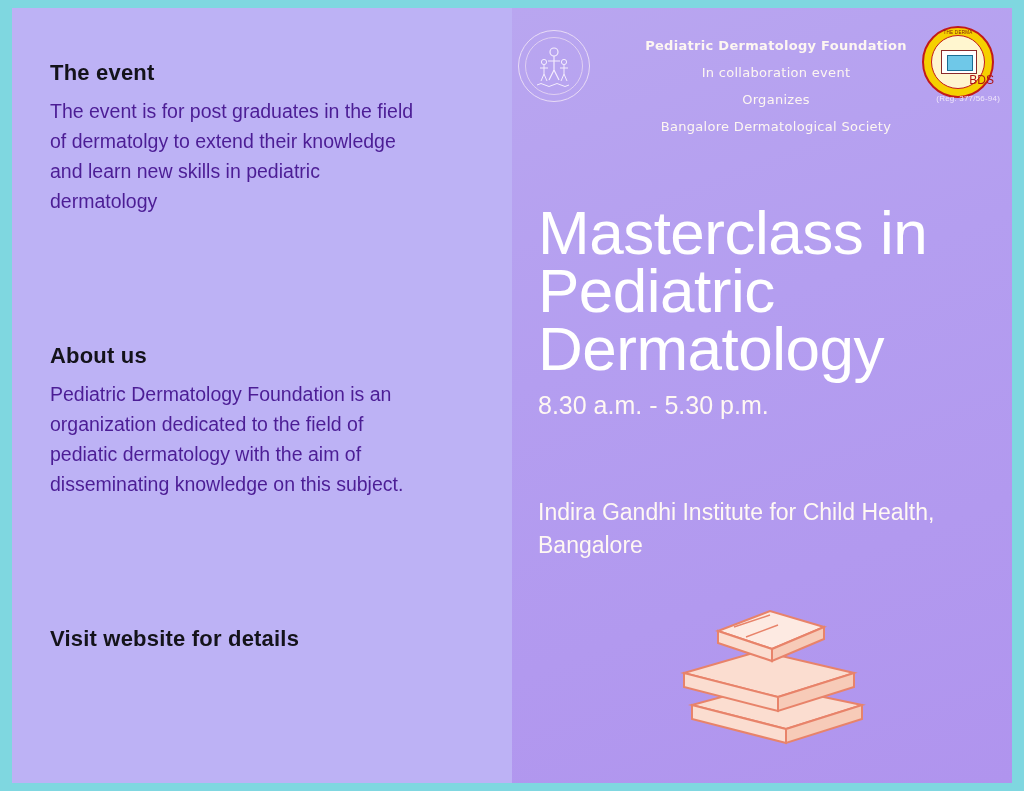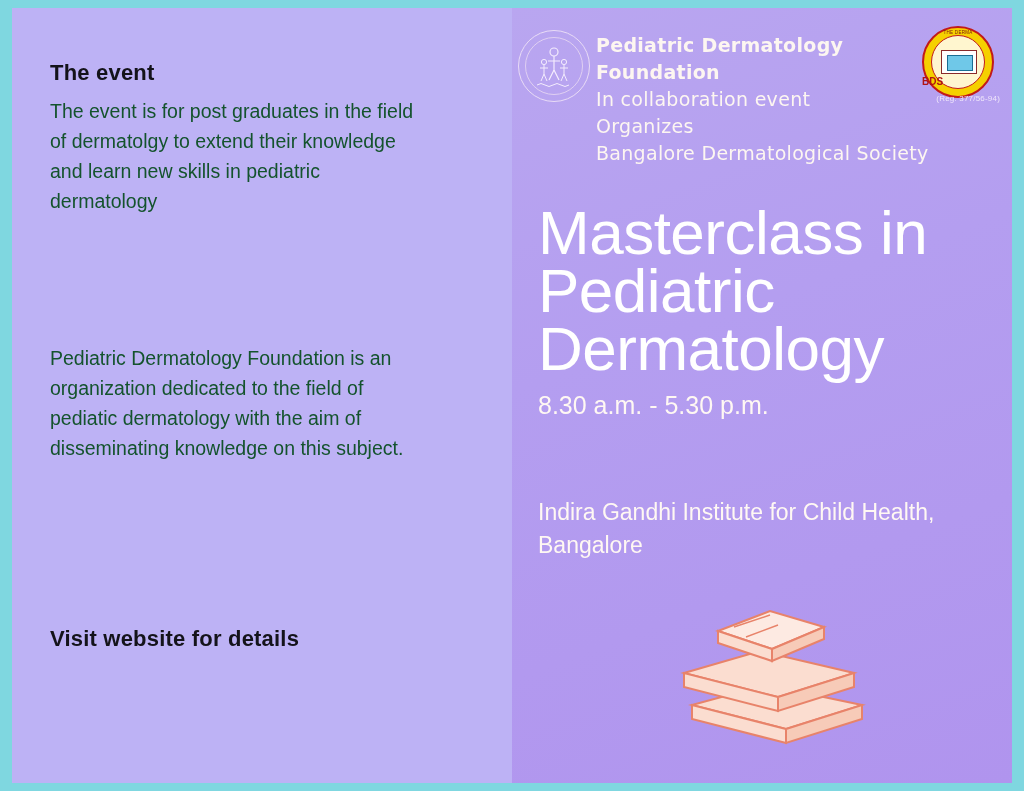--- a/index.html
+++ b/index.html
@@ -34,21 +34,21 @@
   .sec-title {
     font-size: 22px;
     font-weight: bold;
     color: #14131a;
     margin: 0 0 10px 0;
     letter-spacing: 0.2px;
   }
   .sec-body {
     font-size: 19.5px;
     line-height: 30px;
-    color: #14532d;
+    color: #4c1d95;
     margin: 0;
     max-width: 380px;
   }
   .block-event { position: absolute; left: 38px; top: 52px; }
   .block-about { position: absolute; left: 38px; top: 335px; }
   .block-web   { position: absolute; left: 38px; top: 618px; }
   .web-url {
     font-size: 19px;
     color: #16151c;
     margin-top: 16px;
@@ -63,24 +63,25 @@
     overflow: hidden;
   }
   .org-header {
     position: absolute;
     left: 84px;
     top: 24px;
     width: 360px;
   }
   .org-line {
     font-family: "DejaVu Sans", sans-serif;
-    font-size: 19px;
+    font-size: 13px;
     line-height: 27px;
     color: #fdf6f1;
     letter-spacing: 0.3px;
+    text-align: center;
   }
   .org-line.bold {
     font-weight: bold;
   }
   
   .pdf-logo {
     position: absolute;
     left: 6px;
     top: 22px;
     width: 72px;
@@ -148,23 +149,23 @@
   .bds-logo .map-in {
     position: absolute;
     left: 5px; top: 4px;
     width: 24px; height: 14px;
     background: #6fc8e8;
     border: 1px solid #1b6e93;
   }
   .bds-logo .bds-text {
     position: absolute;
     bottom: 11px; left: 0; right: 0;
-    text-align: left;
-    font-size: 10px;
-    font-weight: bold;
+    text-align: right;
+    font-size: 12px;
+    font-weight: normal;
     color: #b01414;
   }
   .bds-reg {
     position: absolute;
     right: 12px;
     top: 86px;
     font-size: 8px;
     color: #efe6fa;
     letter-spacing: 0.2px;
   }
@@ -211,20 +212,21 @@
 <div class="poster">
 
   <div class="left-panel">
 
     <div class="block-event">
       <div class="sec-title">The event</div>
       <p class="sec-body">The event is for post graduates in the field of dermatolgy to extend their knowledge and learn new skills in pediatric dermatology</p>
     </div>
 
     <div class="block-about">
+      <div class="sec-title">About us</div>
       <p class="sec-body">Pediatric Dermatology Foundation is an organization dedicated to the field of pediatic dermatology with the aim of disseminating knowledge on this subject.</p>
     </div>
 
     <div class="block-web">
       <div class="sec-title">Visit website for details</div>
     </div>
 
   </div>
 
   <div class="right-panel">

